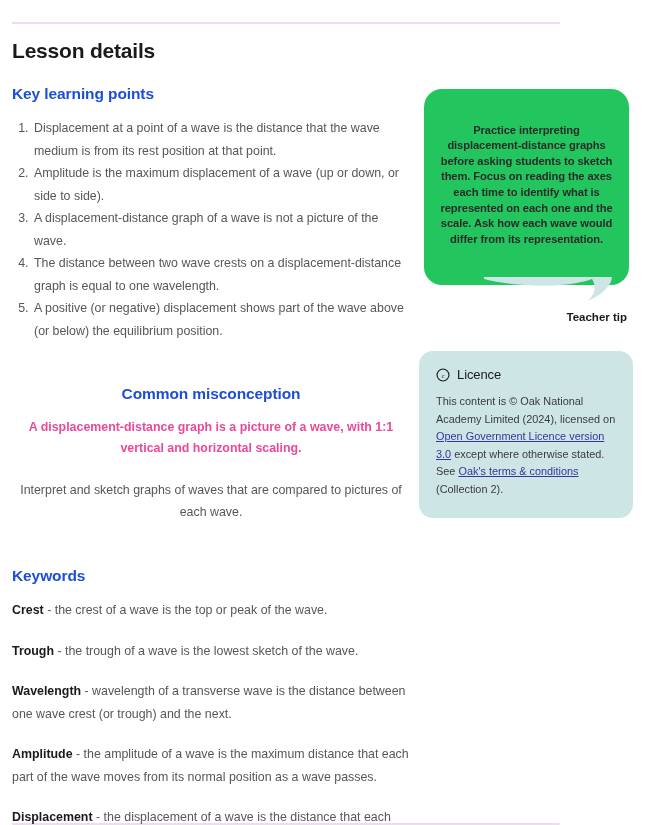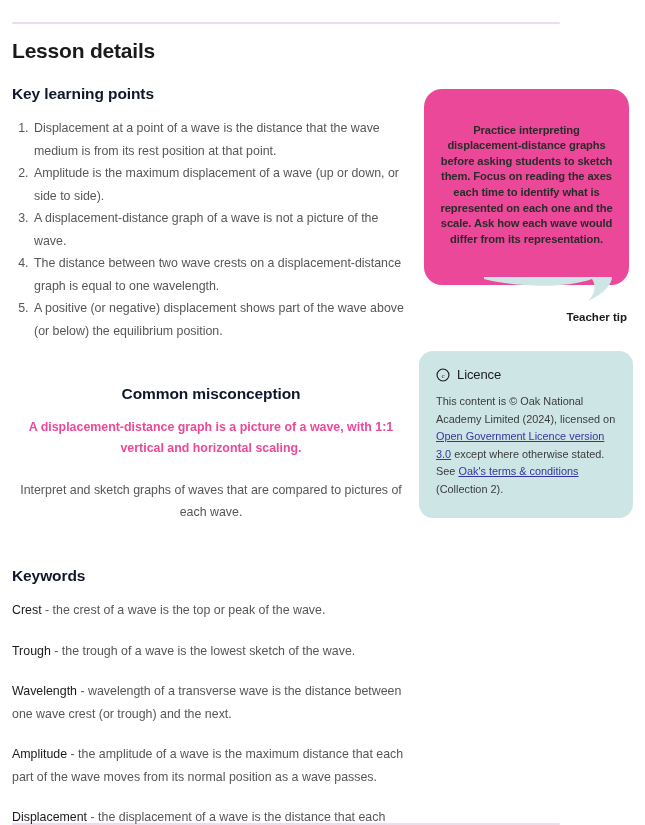--- a/index.html
+++ b/index.html
@@ -51,21 +51,21 @@
     letter-spacing: -0.2px;
     margin: 0 0 22px 0;
     color: #1a1a1a;
   }
 
   h2.section-title {
     font-size: 15.5px;
     font-weight: bold;
     letter-spacing: -0.1px;
     margin: 0 0 14px 0;
-    color: #0f172a;
+    color: #1d4ed8;
   }
 
   
   ol.klp {
     margin: 0;
     padding: 0 0 0 20px;
     list-style: decimal;
   }
   ol.klp li {
     font-size: 12.4px;
@@ -94,40 +94,40 @@
   
   .block-keywords { margin-top: 44px; }
   .keyword {
     font-size: 12.4px;
     line-height: 22.5px;
     color: #575757;
     margin: 0 0 18px 0;
   }
   .keyword:last-child { margin-bottom: 0; }
   .keyword .kw-term {
-    font-weight: normal;
+    font-weight: bold;
     color: #1a1a1a;
     margin-top: 16px;
   }
 
   
   .right-col {
     position: absolute;
     left: 419px;
     top: 78px;
     width: 214px;
   }
 
   
   .tip-wrap { position: relative; }
   .tip-bubble {
     position: relative;
     width: 205px;
     margin-left: 5px;
-    background: #ec4899;
+    background: #22c55e;
     border-radius: 18px;
     padding: 26px 16px 30px 16px;
     min-height: 196px;
     display: flex;
     align-items: center;
     justify-content: center;
   }
   .tip-text {
     font-size: 11.2px;
     line-height: 15.6px;

